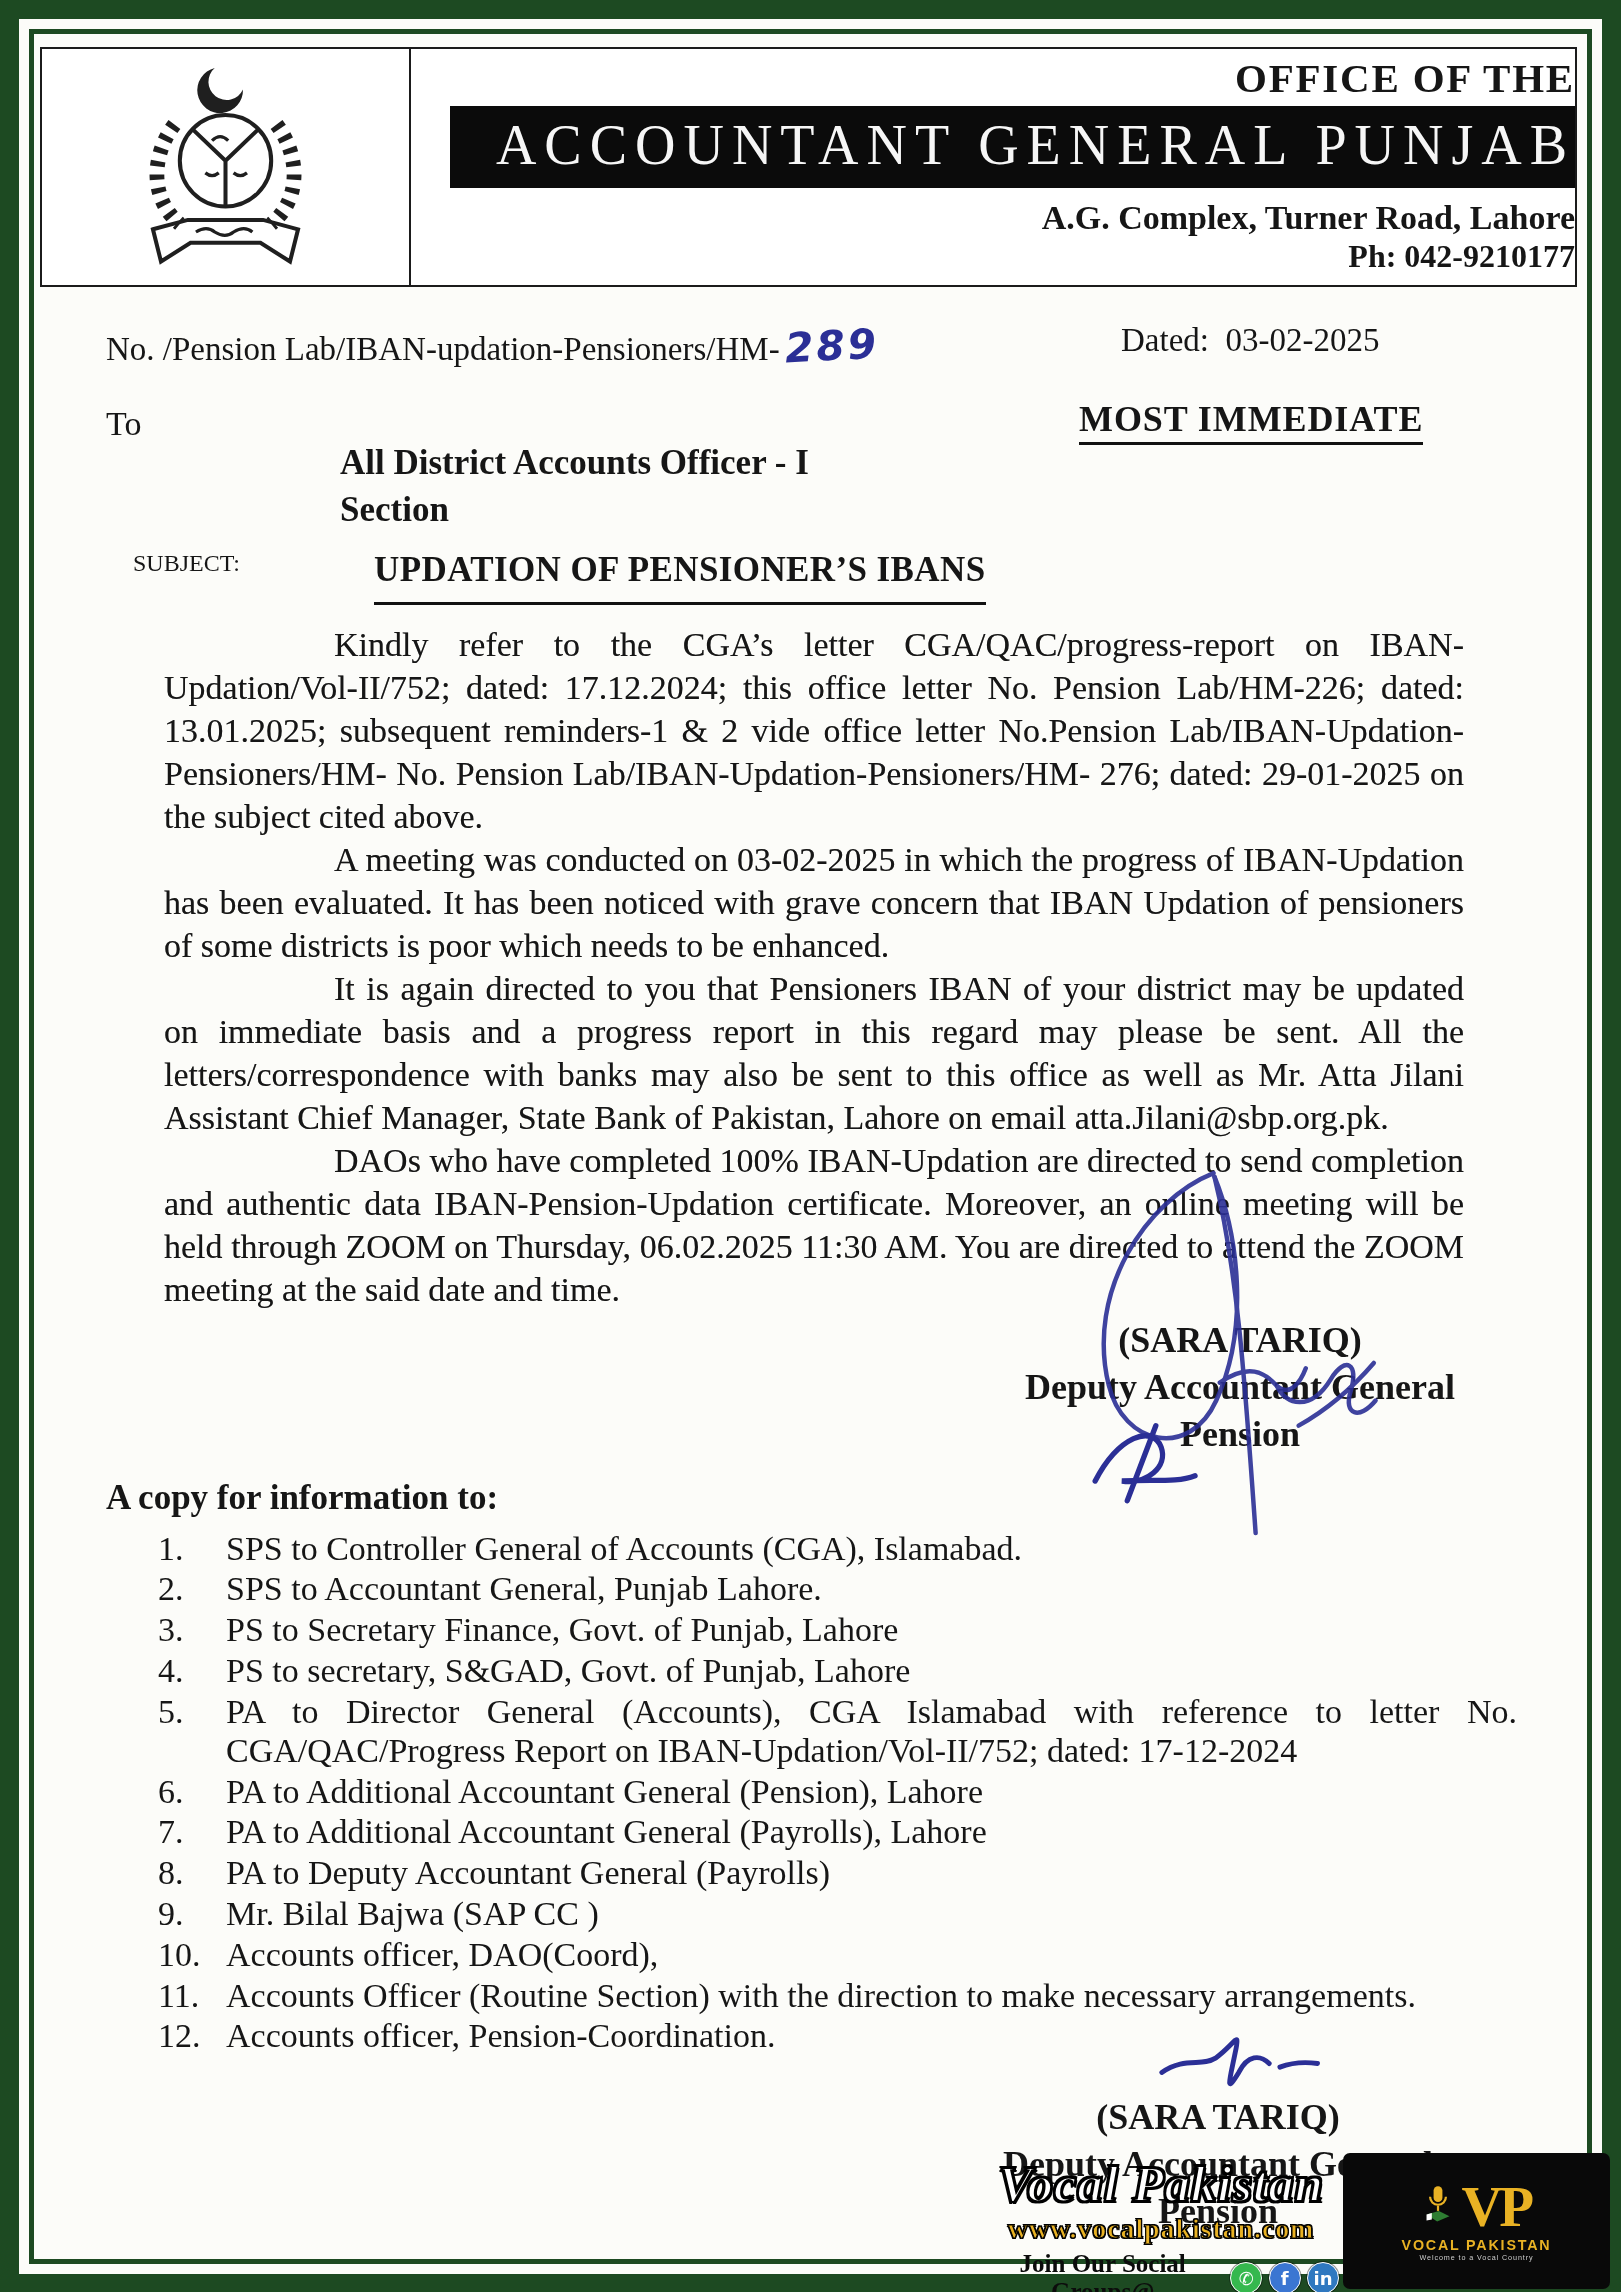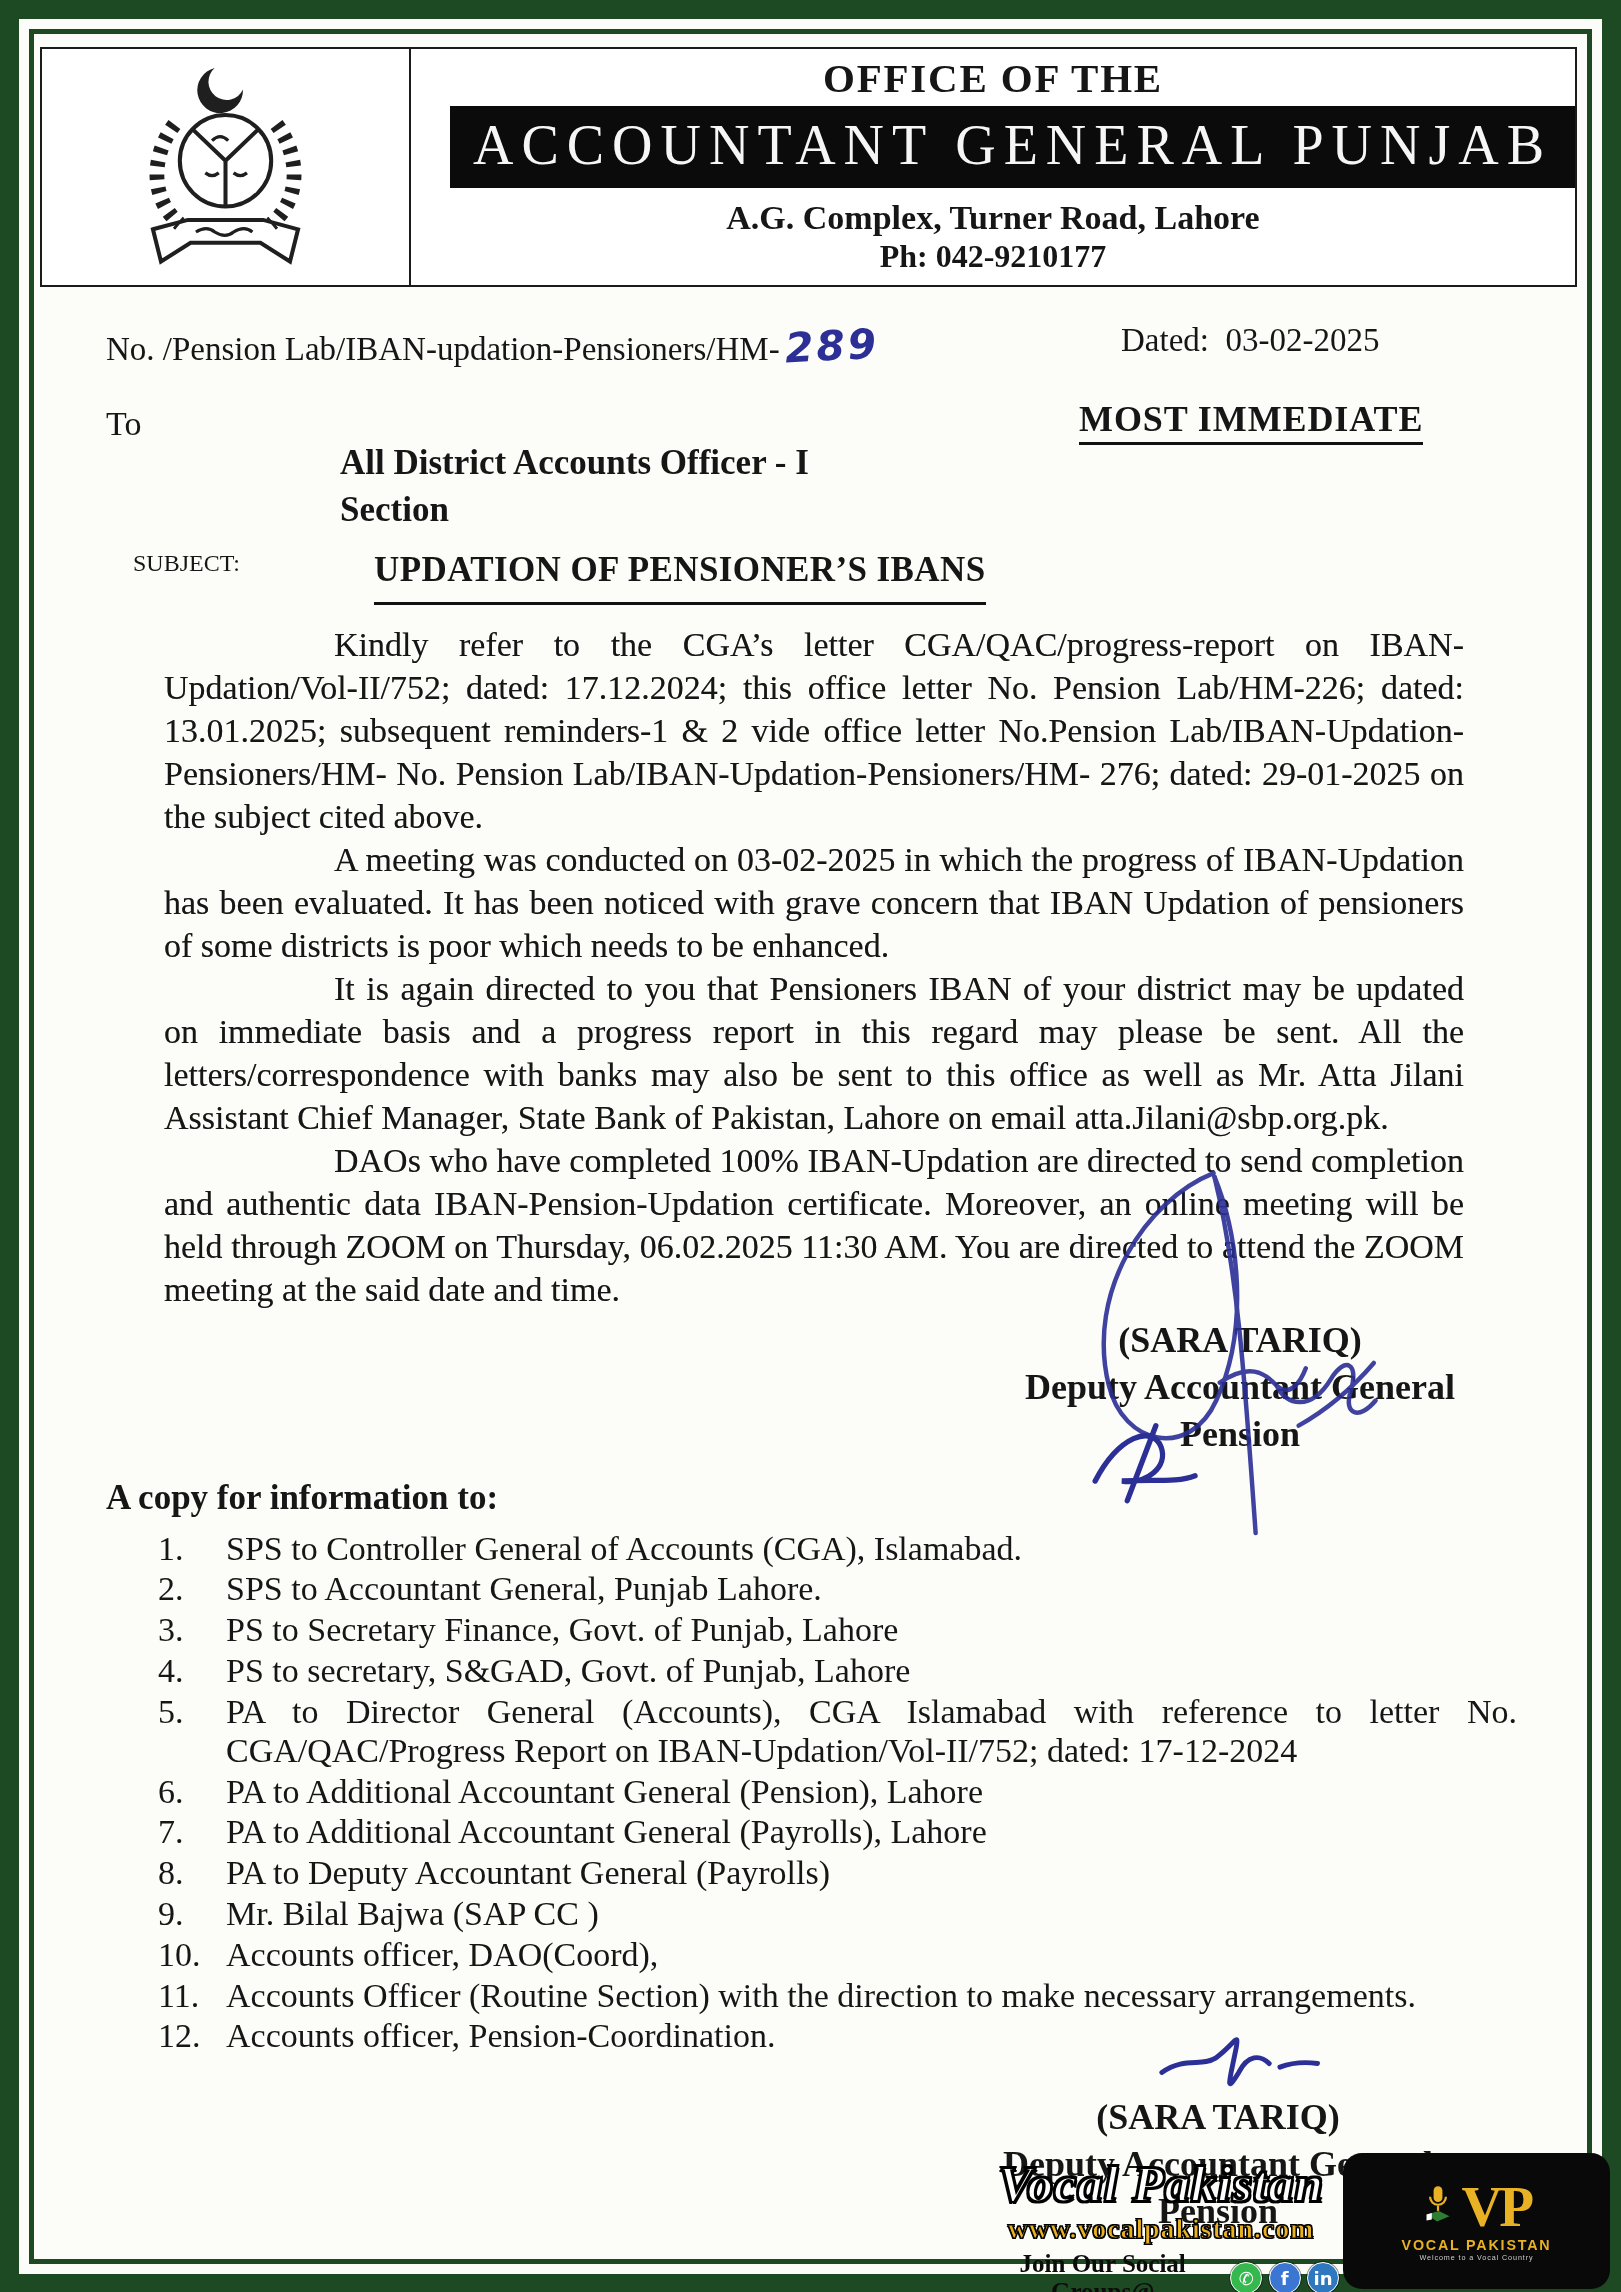--- a/index.html
+++ b/index.html
@@ -19,21 +19,21 @@
   
   .frame-outer{position:absolute;inset:0;border:19.7px solid var(--green);pointer-events:none;z-index:5;}
   .frame-inner{position:absolute;inset:29px;border:5.4px solid var(--green);pointer-events:none;z-index:5;}
 
   
   .header-box{
     position:absolute;left:40px;top:47px;width:1533px;height:236px;
     border:2.7px solid #1b1b1b;display:flex;background:#fff;z-index:2;
   }
   .logo-cell{width:367px;flex:none;border-right:2.7px solid #1b1b1b;display:flex;align-items:center;justify-content:center;}
-  .head-right{flex:1;text-align:center;padding-top:5.4px;}
+  .head-right{flex:1;text-align:right;padding-top:5.4px;}
   .office-line{font-size:41px;font-weight:bold;letter-spacing:1.8px;}
   .banner{
     background:#0b0b0b;color:#f6f6f6;margin-top:3.6px;
     font-size:56px;letter-spacing:8px;padding:7.2px 0 10.7px;white-space:nowrap;margin-left:39px;
   }
   .address{font-size:34px;font-weight:bold;margin-top:10.7px;}
   .phone{font-size:32px;font-weight:bold;margin-top:1.8px;}
 
   
   .ref-line{position:absolute;left:106px;top:322px;font-size:33px;z-index:2;}
@@ -90,21 +90,21 @@
     -webkit-text-stroke:1px #000;letter-spacing:0.9px;
     text-shadow:0.9px 0.9px 0 #000,-0.9px 0.9px 0 #000,0.9px -0.9px 0 #000,-0.9px -0.9px 0 #000;
   }
   .wm-social{margin-top:5.4px;display:flex;align-items:center;justify-content:center;gap:8px;font-size:25px;font-weight:bold;color:#0c0c0c;}
   .soc-ico{
     width:30px;height:30px;border-radius:50%;flex:none;display:flex;align-items:center;justify-content:center;
     color:#fff;font-size:18px;font-weight:bold;font-family:"DejaVu Sans",sans-serif;border:1.8px solid #fff;box-shadow:0 0 0 0.9px rgba(0,0,0,.4);
   }
   .wm-logo{
     position:absolute;left:1343px;top:2153px;width:267px;height:136px;background:#090909;
-    border-radius:19px;z-index:8;display:flex;flex-direction:column;align-items:center;justify-content:center;
+    border-radius:7px;z-index:8;display:flex;flex-direction:column;align-items:center;justify-content:center;
   }
   .wm-logo-mark{display:flex;align-items:center;gap:9px;}
   .wm-monogram{font-size:57px;font-weight:bold;color:var(--gold);letter-spacing:-3.6px;line-height:54px;font-family:"Liberation Serif",serif;}
   .flag-swoosh{width:30px;height:45px;}
   .wm-caption{color:var(--gold);font-size:14.3px;letter-spacing:1.8px;font-weight:bold;margin-top:3.6px;font-family:"Liberation Sans",sans-serif;}
   .wm-tagline{color:#cfcfcf;font-size:7.2px;letter-spacing:0.9px;font-family:"Liberation Sans",sans-serif;}
 </style>
 </head>
 <body>
 

